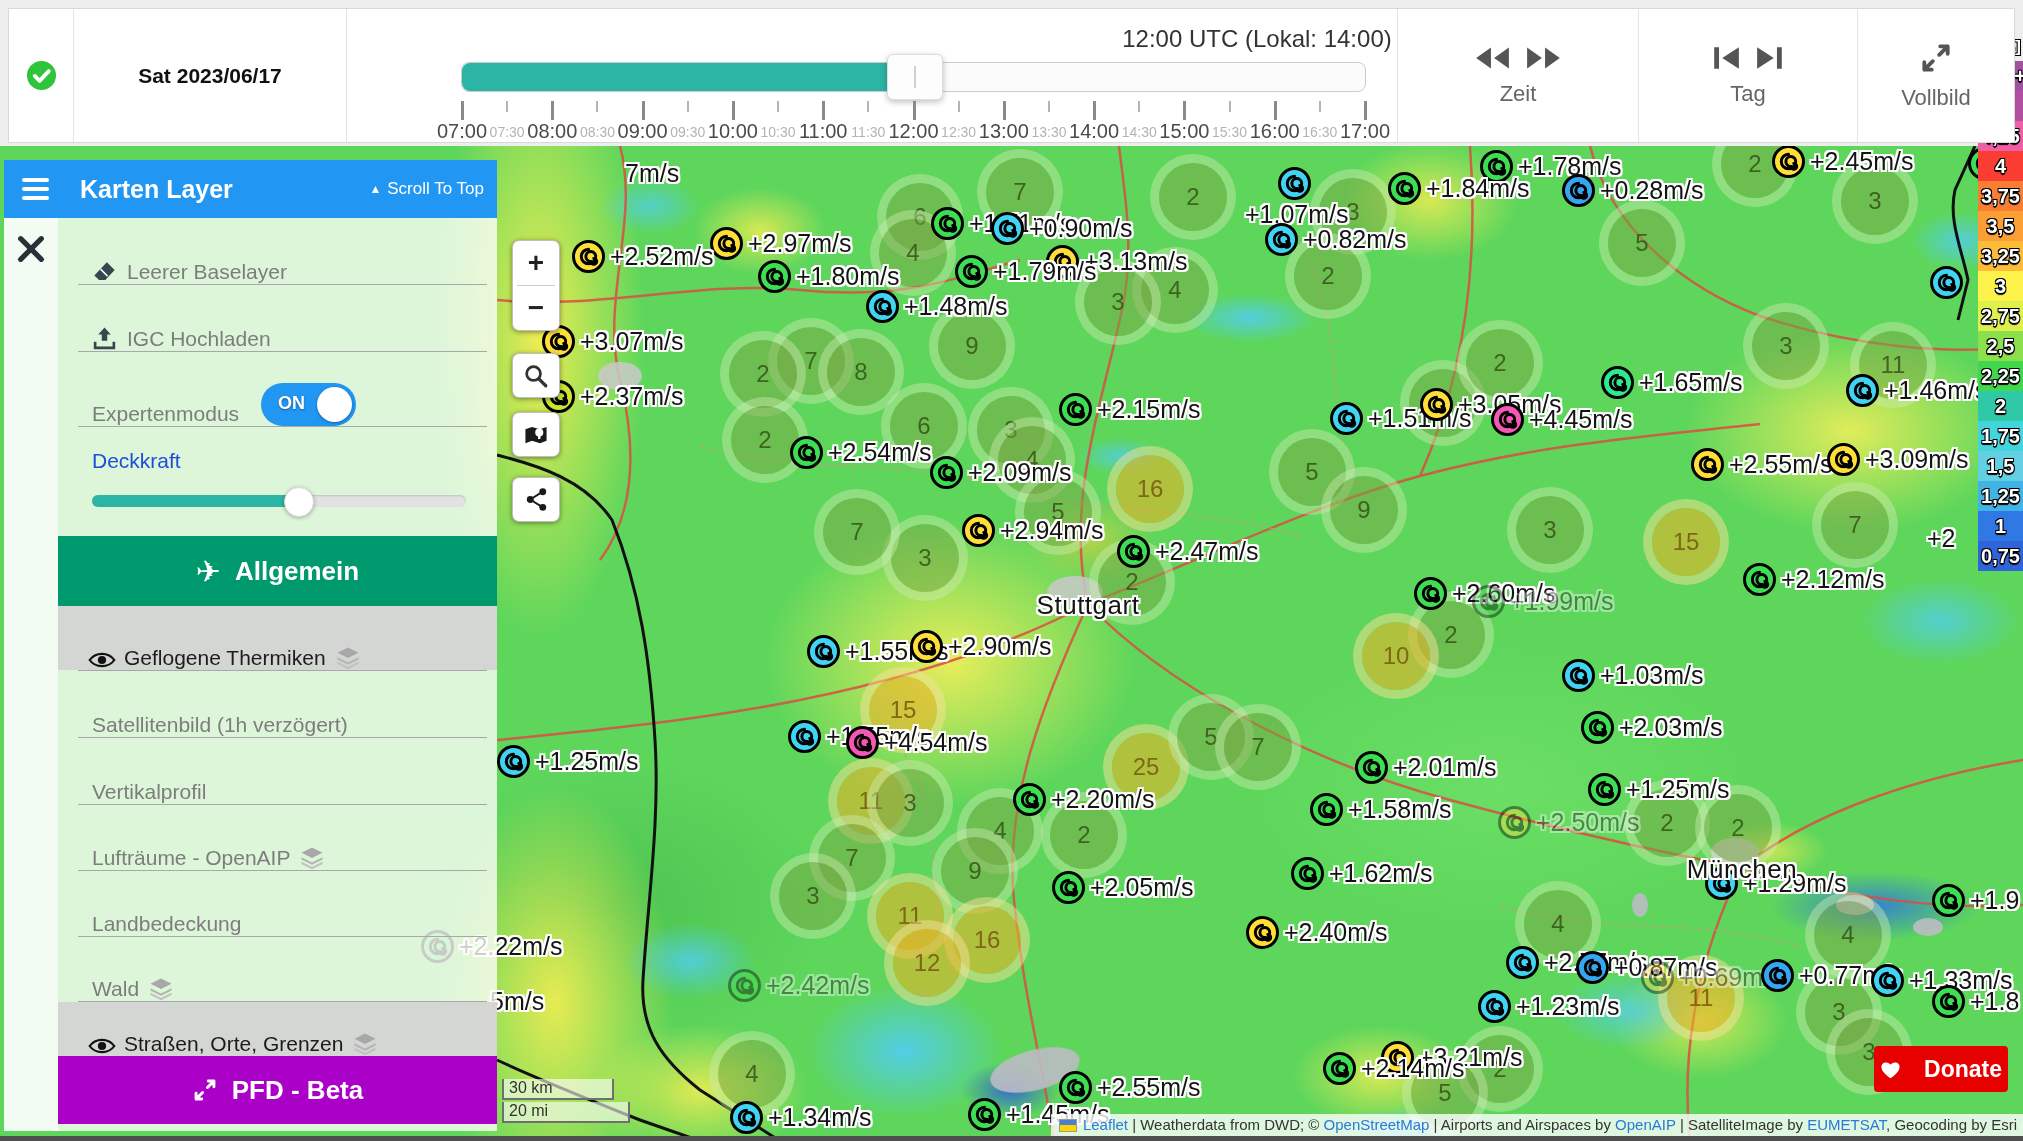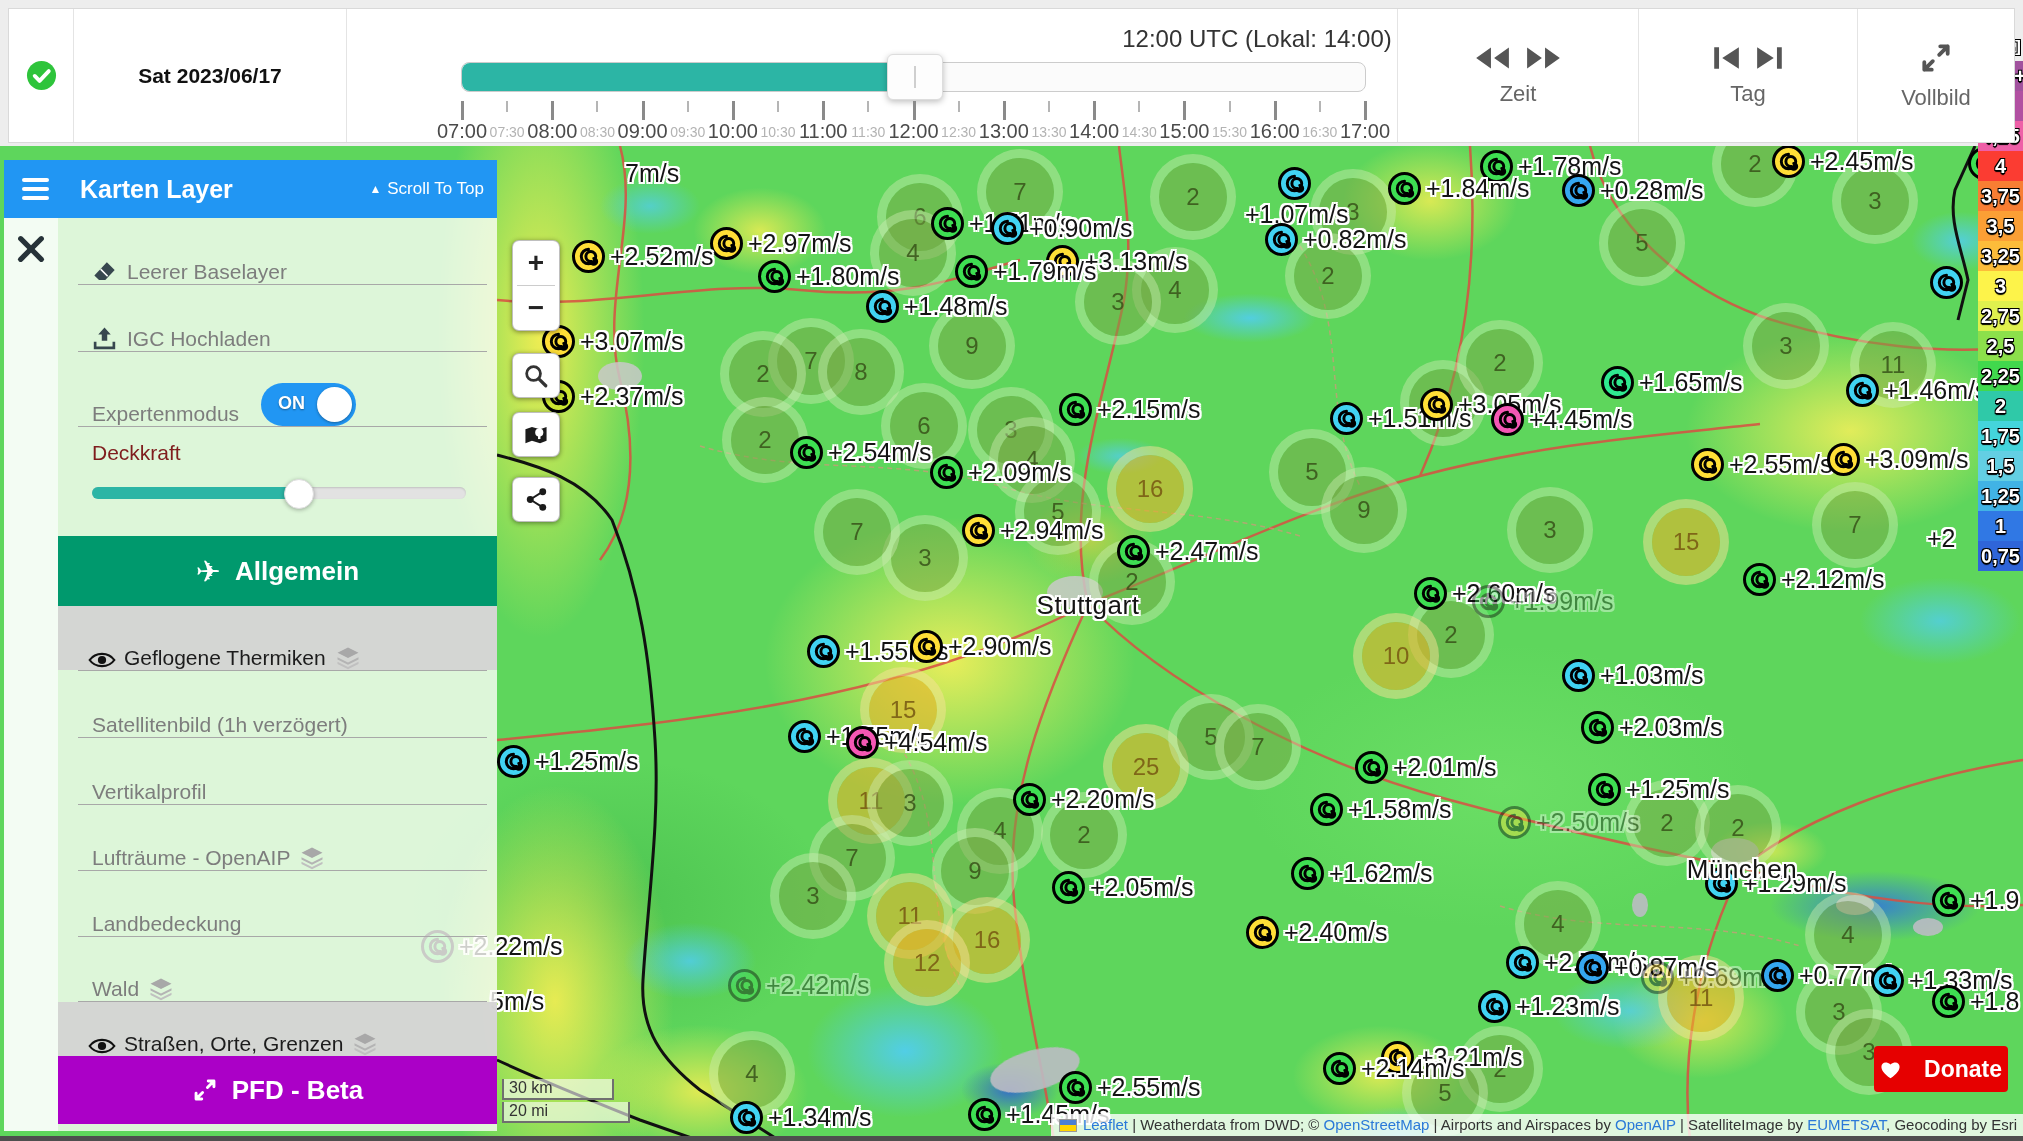--- a/index.html
+++ b/index.html
@@ -115,21 +115,21 @@
   .row.sel .ic{margin-right:8px;}
   .divider{height:1px;background:#a8a8a8;margin-left:20px;margin-right:10px;flex:0 0 auto;}
   .bigbtn{display:flex;align-items:center;justify-content:center;gap:14px;color:#fff;font-size:26px;font-weight:bold;cursor:pointer;}
   #btn-allgemein{background:#00996d;}
   #btn-pfd{background:#ab00c7;}
   
   #toggle{width:95px;height:43px;background:#2196f3;border-radius:22px;margin-left:22px;position:relative;cursor:pointer;}
   #toggle .on{position:absolute;left:17px;top:10px;color:#fff;font-weight:bold;font-size:18px;text-shadow:0 1px 2px rgba(0,0,0,.4);}
   #toggle .knob{position:absolute;right:4px;top:4px;width:35px;height:35px;border-radius:50%;background:#fff;box-shadow:0 1px 3px rgba(0,0,0,.35);}
   #deck{display:block;padding-left:34px;}
-  #deck .dlabel{margin-top:14px;color:#7f1d1d;font-size:21px;}
+  #deck .dlabel{margin-top:22px;color:#1d4ed8;font-size:21px;}
   #dtrack{position:relative;margin-top:22px;width:374px;height:12px;background:#e2e2e2;border-radius:6px;box-shadow:inset 0 1px 2px rgba(0,0,0,.15);}
   #dtrack .fill{position:absolute;left:0;top:0;bottom:0;background:#2cb5a5;border-radius:6px;}
   #dknob{position:absolute;top:-8px;width:28px;height:28px;border-radius:50%;background:#fff;border:1px solid #ddd;box-shadow:0 1px 4px rgba(0,0,0,.3);cursor:pointer;}
   .chk{width:31px;height:31px;}
 </style>
 </head>
 <body>
 
 <svg width="0" height="0" style="position:absolute">
   <defs>

